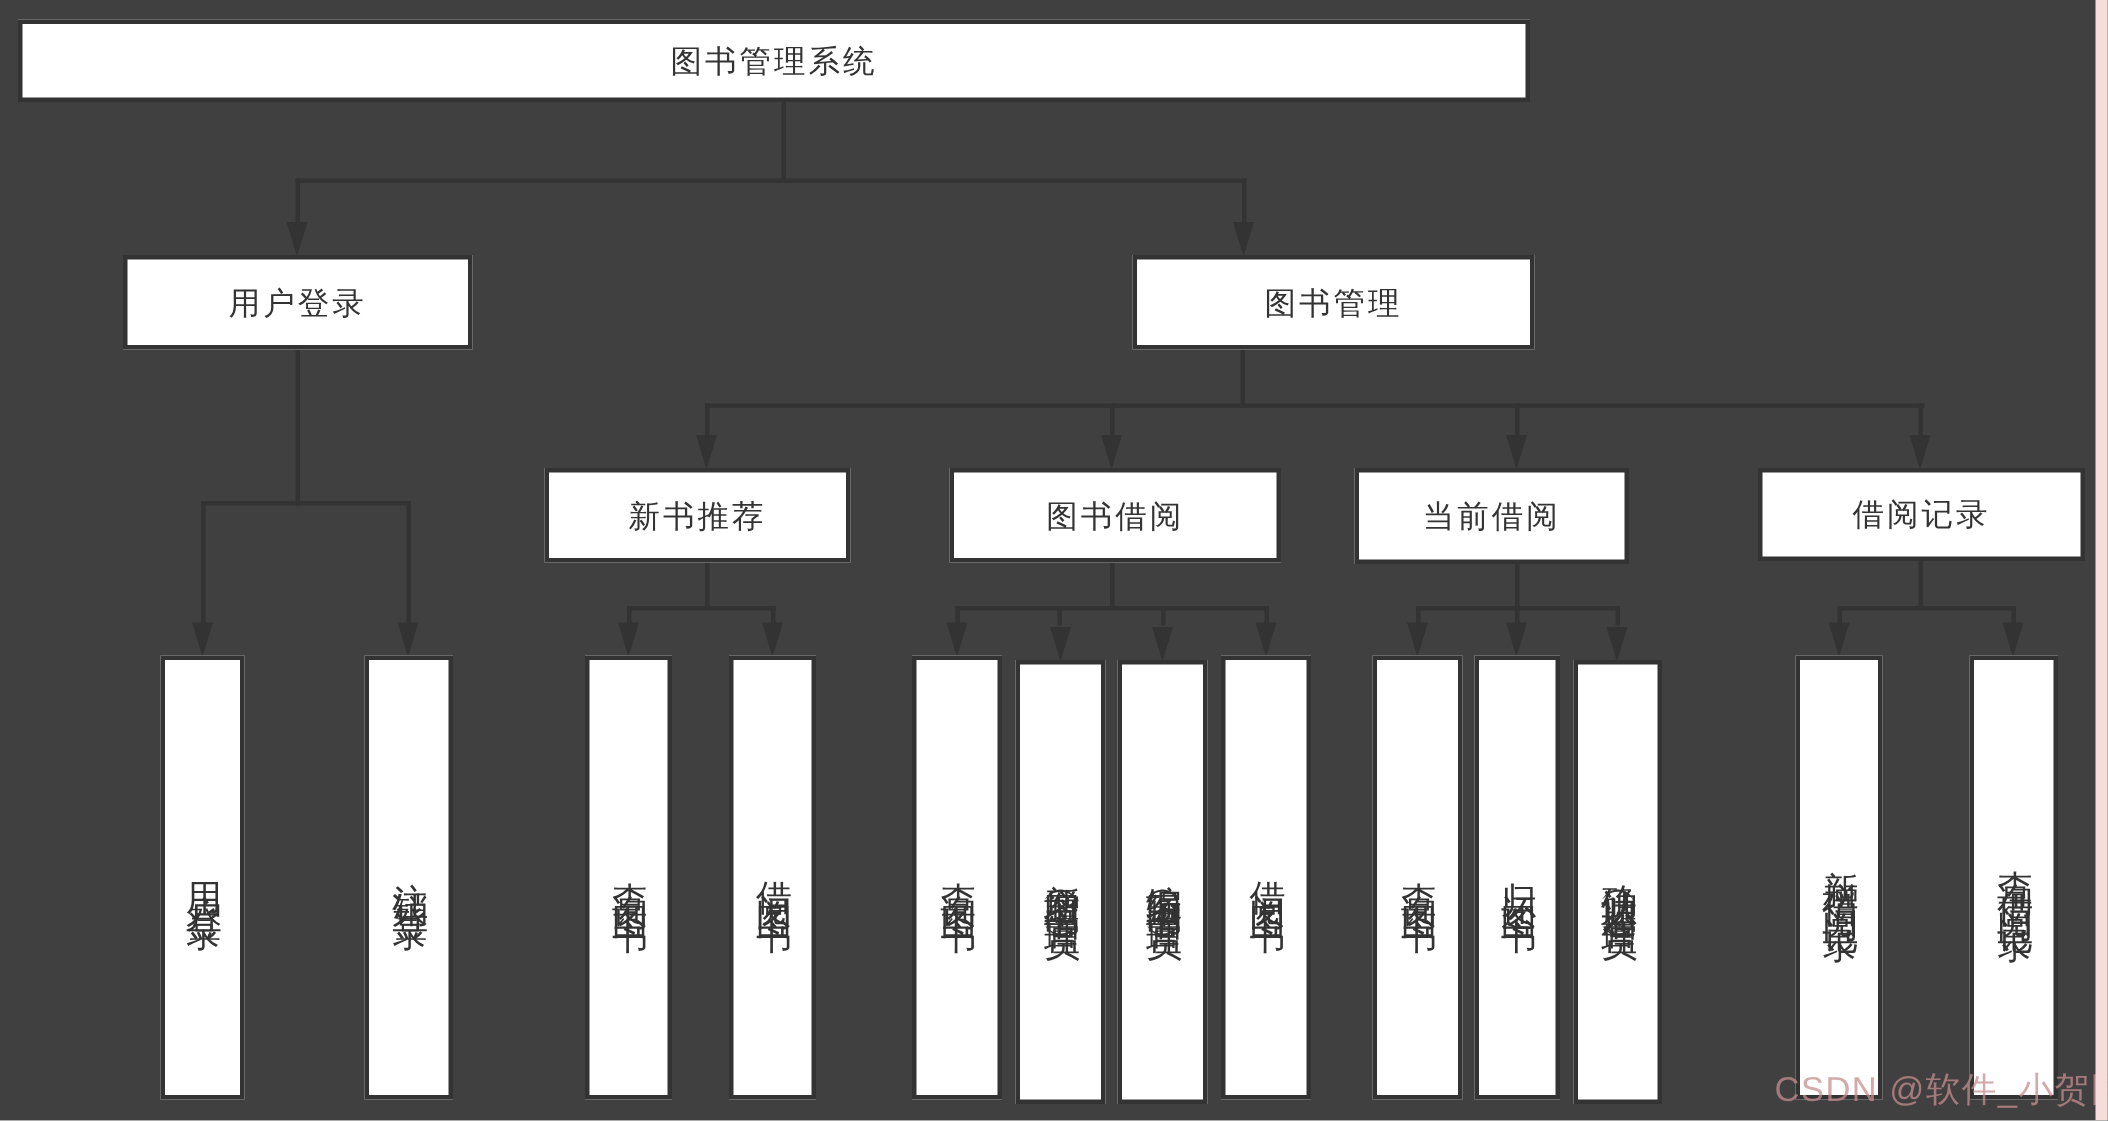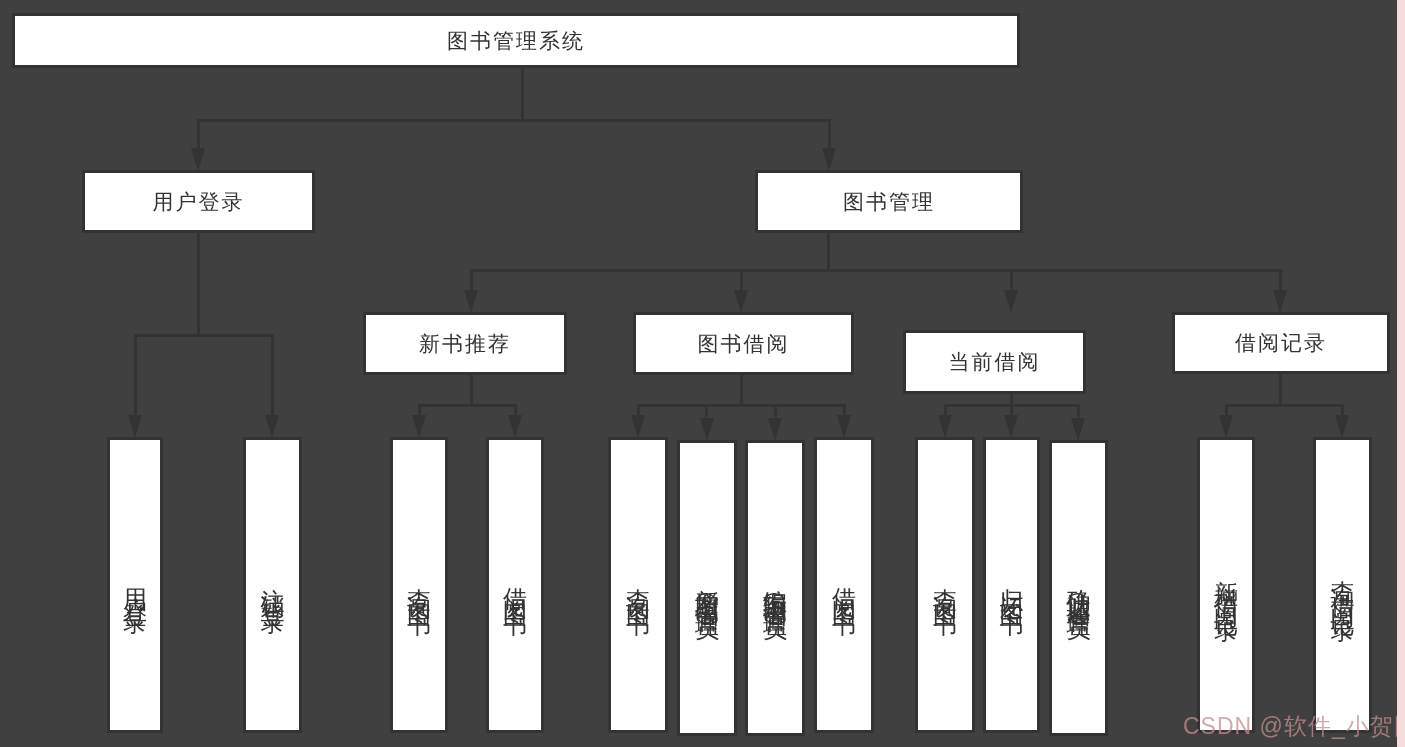--- a/index.html
+++ b/index.html
@@ -105,21 +105,21 @@
   <div class="hbox" style="left:712px; top:170px; width:268px; height:63px;margin-left:43px;">
     <span>图书管理</span>
   </div>
 
   <div class="hbox" style="left:363px; top:312px; width:204px; height:63px;">
     <span>新书推荐</span>
   </div>
   <div class="hbox" style="left:633px; top:312px; width:221px; height:63px;">
     <span>图书借阅</span>
   </div>
-  <div class="hbox" style="left:903px; top:330px; width:183px; height:64px;">
+  <div class="hbox" style="left:903px; top:312px; width:183px; height:64px;">
     <span>当前借阅</span>
   </div>
   <div class="hbox" style="left:1172px; top:312px; width:218px; height:62px;">
     <span>借阅记录</span>
   </div>
 
   <div class="vbox" style="left:107px; width:56px;">
     <span class="vtext">用户登录</span>
   </div>
   <div class="vbox" style="left:243px; width:59px;">

